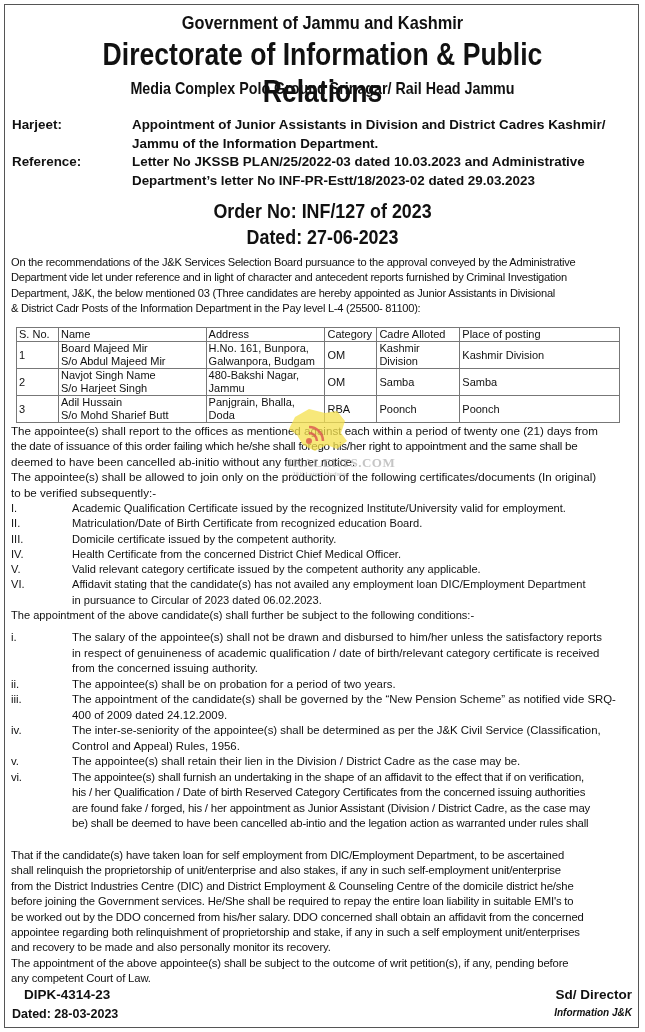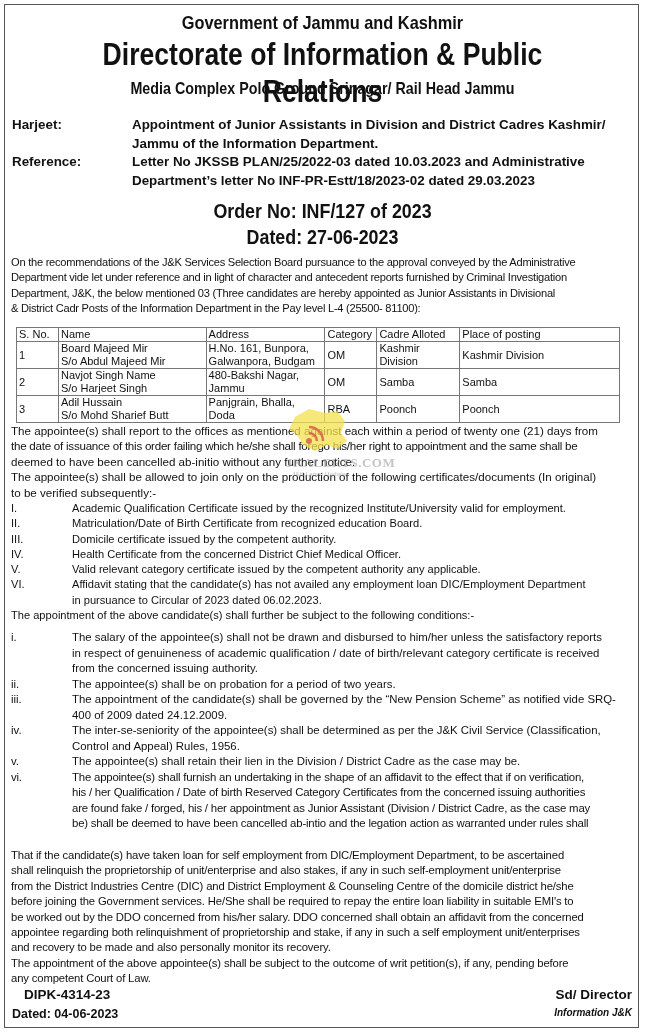--- a/index.html
+++ b/index.html
@@ -201,21 +201,21 @@
   <div class="para">from the District Industries Centre (DIC) and District Employment &amp; Counseling Centre of the domicile district he/she</div>
   <div class="para">before joining the Government services. He/She shall be required to repay the entire loan liability in suitable EMI's to</div>
   <div class="para">be worked out by the DDO concerned from his/her salary. DDO concerned shall obtain an affidavit  from the concerned</div>
   <div class="para">appointee regarding both relinquishment of proprietorship and stake, if any in such a self employment unit/enterprises</div>
   <div class="para">and recovery to be made and also personally monitor its recovery.</div>
   <div class="para">The appointment of the above appointee(s) shall be subject to the outcome of writ petition(s), if any, pending before</div>
   <div class="para">any competent Court of Law.</div>
 </div>
 
 <div class="foot" style="left:24px; top:987px;">DIPK-4314-23</div>
-<div class="foot" style="left:12px; top:1007px; font-size:12.5px;">Dated: 04-06-2023</div>
+<div class="foot" style="left:12px; top:1007px; font-size:12.5px;">Dated: 28-03-2023</div>
 <div class="foot" style="right:13px; top:987px;">Sd/ Director</div>
 <div class="foot" style="right:13px; top:1007px; font-size:10px;font-style:italic;">Information J&amp;K</div>
 
 <svg class="watermark" viewBox="0 0 90 80">
   <path d="M20 12 L34 4 L50 8 L62 6 L70 16 L66 28 L72 36 L62 44 L52 40 L40 46 L28 40 L22 30 L14 24 Z" fill="#f4e04d" opacity="0.75"></path>
   <circle cx="34" cy="36" r="3" fill="#d9534f" opacity="0.8"></circle>
   <path d="M34 28 A8 8 0 0 1 42 36" stroke="#d9534f" stroke-width="2.5" fill="none" opacity="0.8"></path>
   <path d="M34 22 A14 14 0 0 1 48 36" stroke="#d9534f" stroke-width="2.5" fill="none" opacity="0.8"></path>
 </svg>
 <div class="wm-text">JKALERTS.COM</div>

